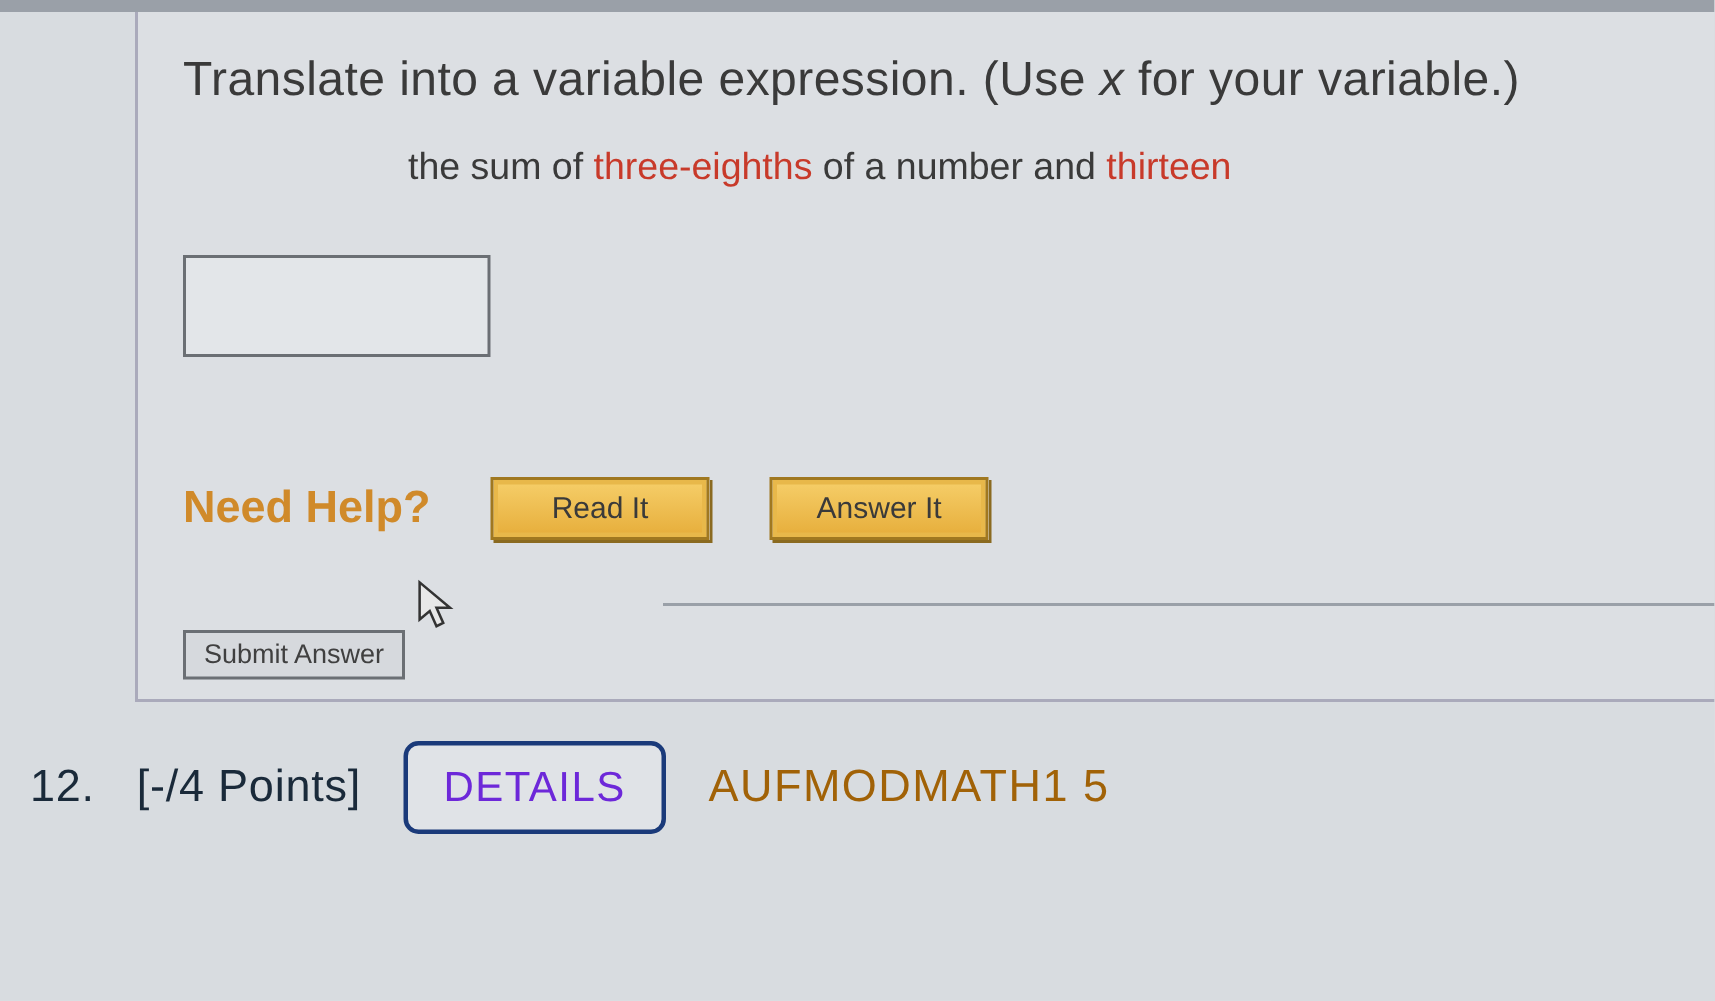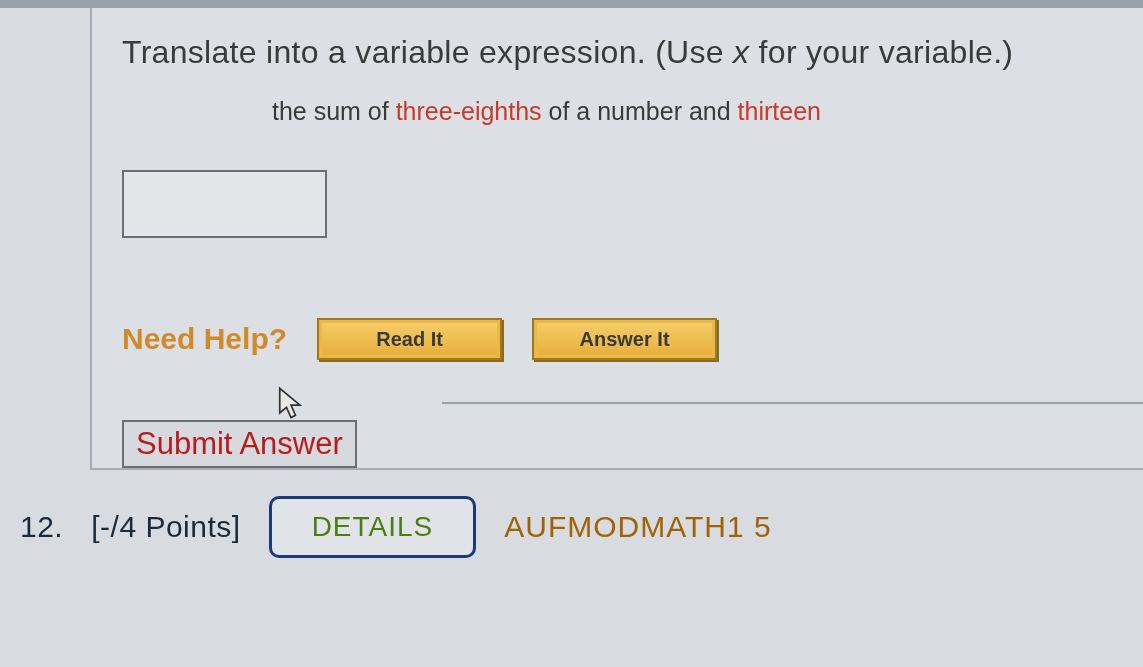--- a/index.html
+++ b/index.html
@@ -43,48 +43,48 @@
     border: 2px solid #6b6f74;
     background: #e3e6e9;
     font-size: 22px;
     padding: 0 10px;
     margin-left: 0;
   }
   .help-row {
     margin-top: 80px;
     display: flex;
     align-items: center;
-    gap: 30px;
+    gap: 40px;
   }
   .need-help {
     font-size: 30px;
     font-weight: bold;
     color: #d08a2a;
   }
   .help-btn {
     display: inline-block;
-    width: 185px;
+    width: 146px;
     height: 42px;
     line-height: 38px;
     text-align: center;
     font-size: 20px;
-    font-weight: bold;
+    font-weight: normal;
     color: #3a3a3a;
     background: linear-gradient(#f6cf6a, #e6ad3a);
     border: 2px solid #a07820;
     box-shadow: inset 0 0 0 3px #e8b84a, 2px 2px 0 #8a6a20;
     cursor: pointer;
   }
   .submit-row {
     margin-top: 60px;
     position: relative;
   }
   .submit-btn {
-    font-size: 31px;
-    color: #b91c1c;
+    font-size: 18px;
+    color: #404040;
     background: #d6d9dd;
     border: 2px solid #6b6f74;
     padding: 4px 12px;
     cursor: pointer;
   }
   .cursor-svg {
     position: absolute;
     left: 155px;
     top: -34px;
     width: 28px;
@@ -96,23 +96,23 @@
     align-items: center;
     gap: 28px;
     padding: 26px 0 0 20px;
     font-size: 30px;
     color: #1a2a3a;
   }
   .next-q .num { font-weight: normal; letter-spacing: 0.5px; text-align: center; }
   .pill-btn {
     border: 3px solid #1a3a7a;
     border-radius: 10px;
-    padding: 12px 40px;
+    padding: 12px 24px;
     font-size: 28px;
-    color: #4d7c0f;
+    color: #6d28d9;
     background: #e0e3e7;
     font-weight: 500;
     cursor: pointer;
     letter-spacing: 1px;
   }
   .ref { font-size: 30px; letter-spacing: 1px; color: #a16207; }
   .topbar-stub {
     height: 8px;
     background: #9aa0a8;
     margin: 0 0 0 0;

